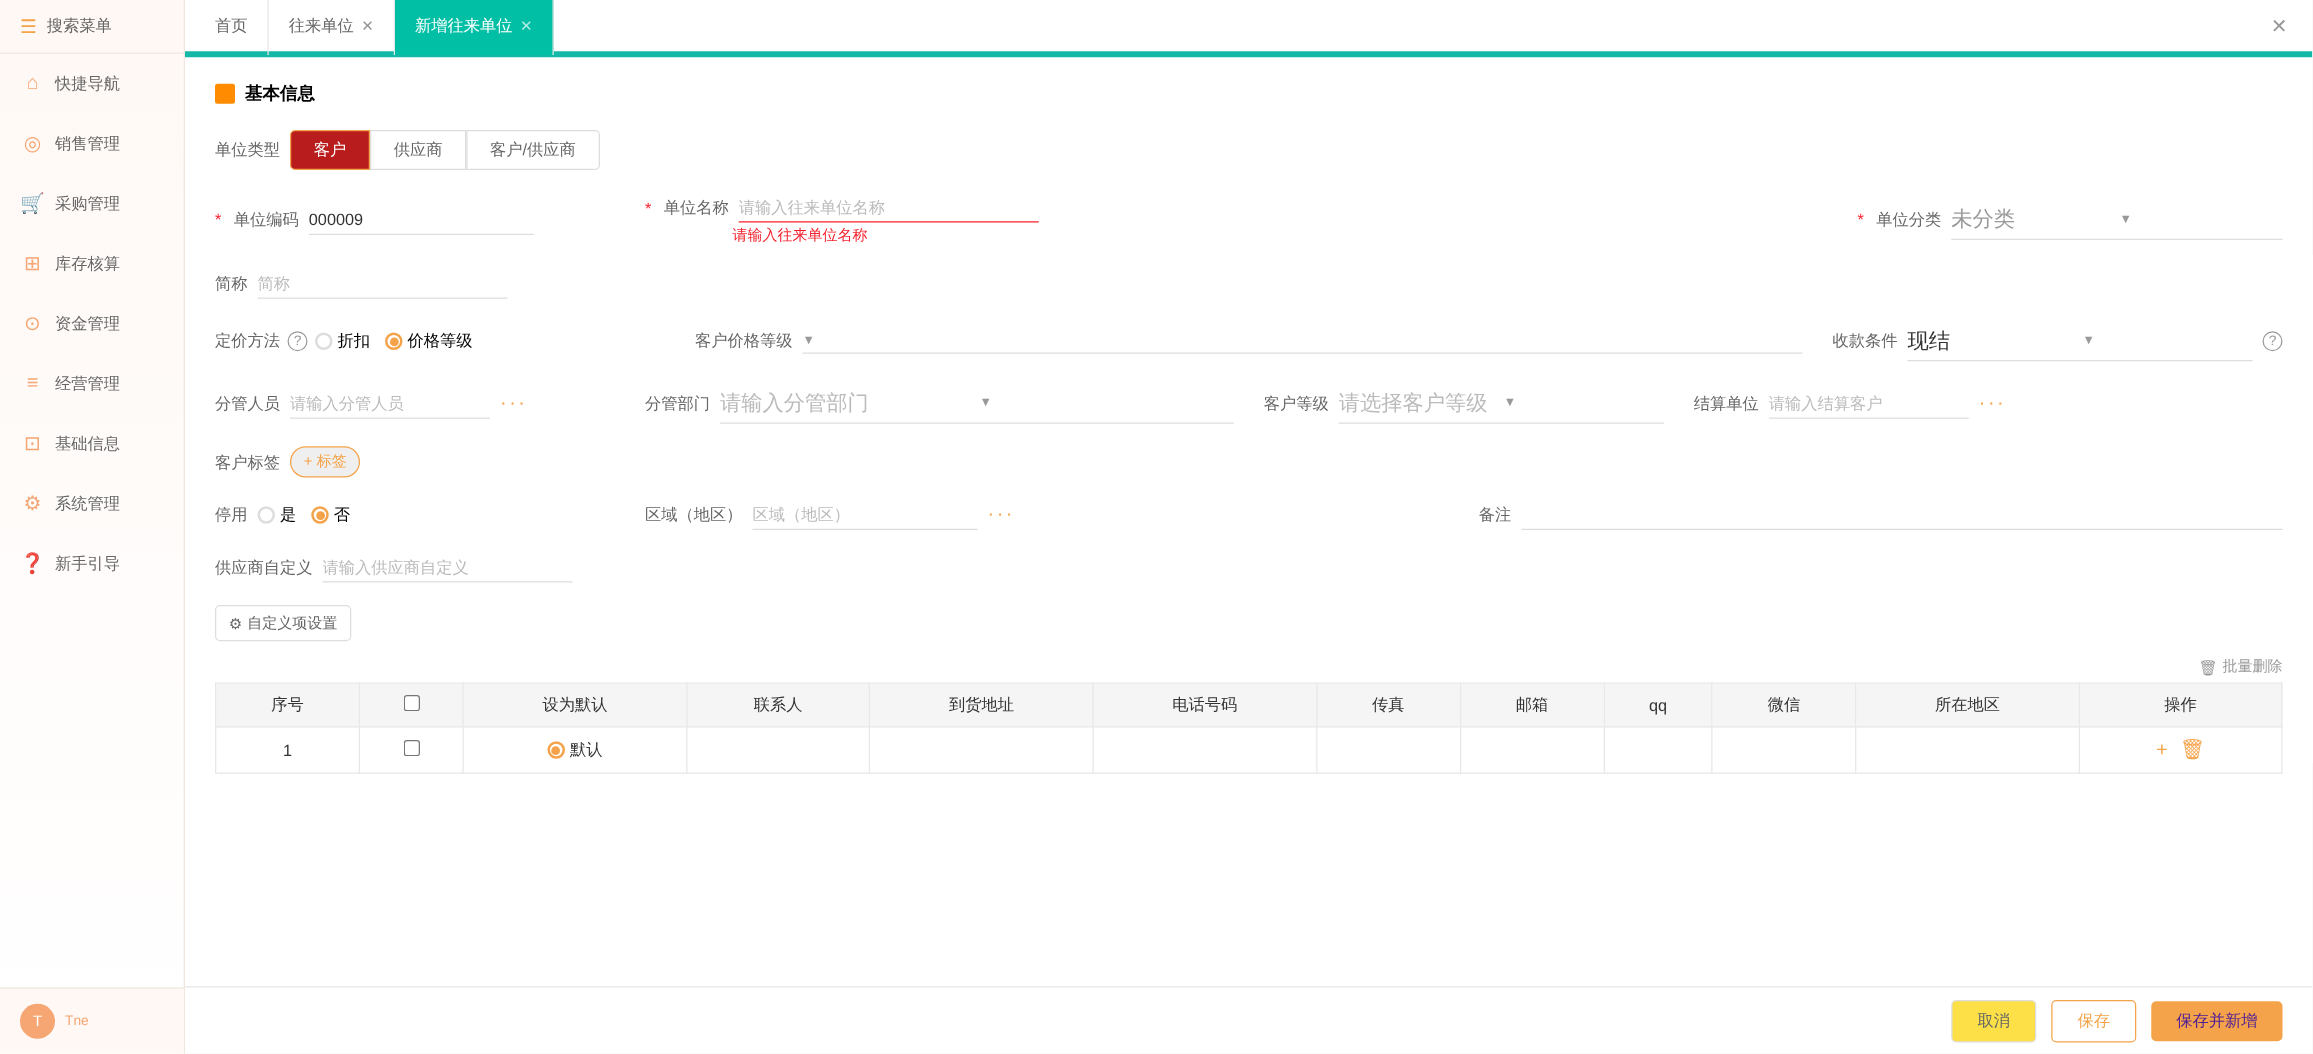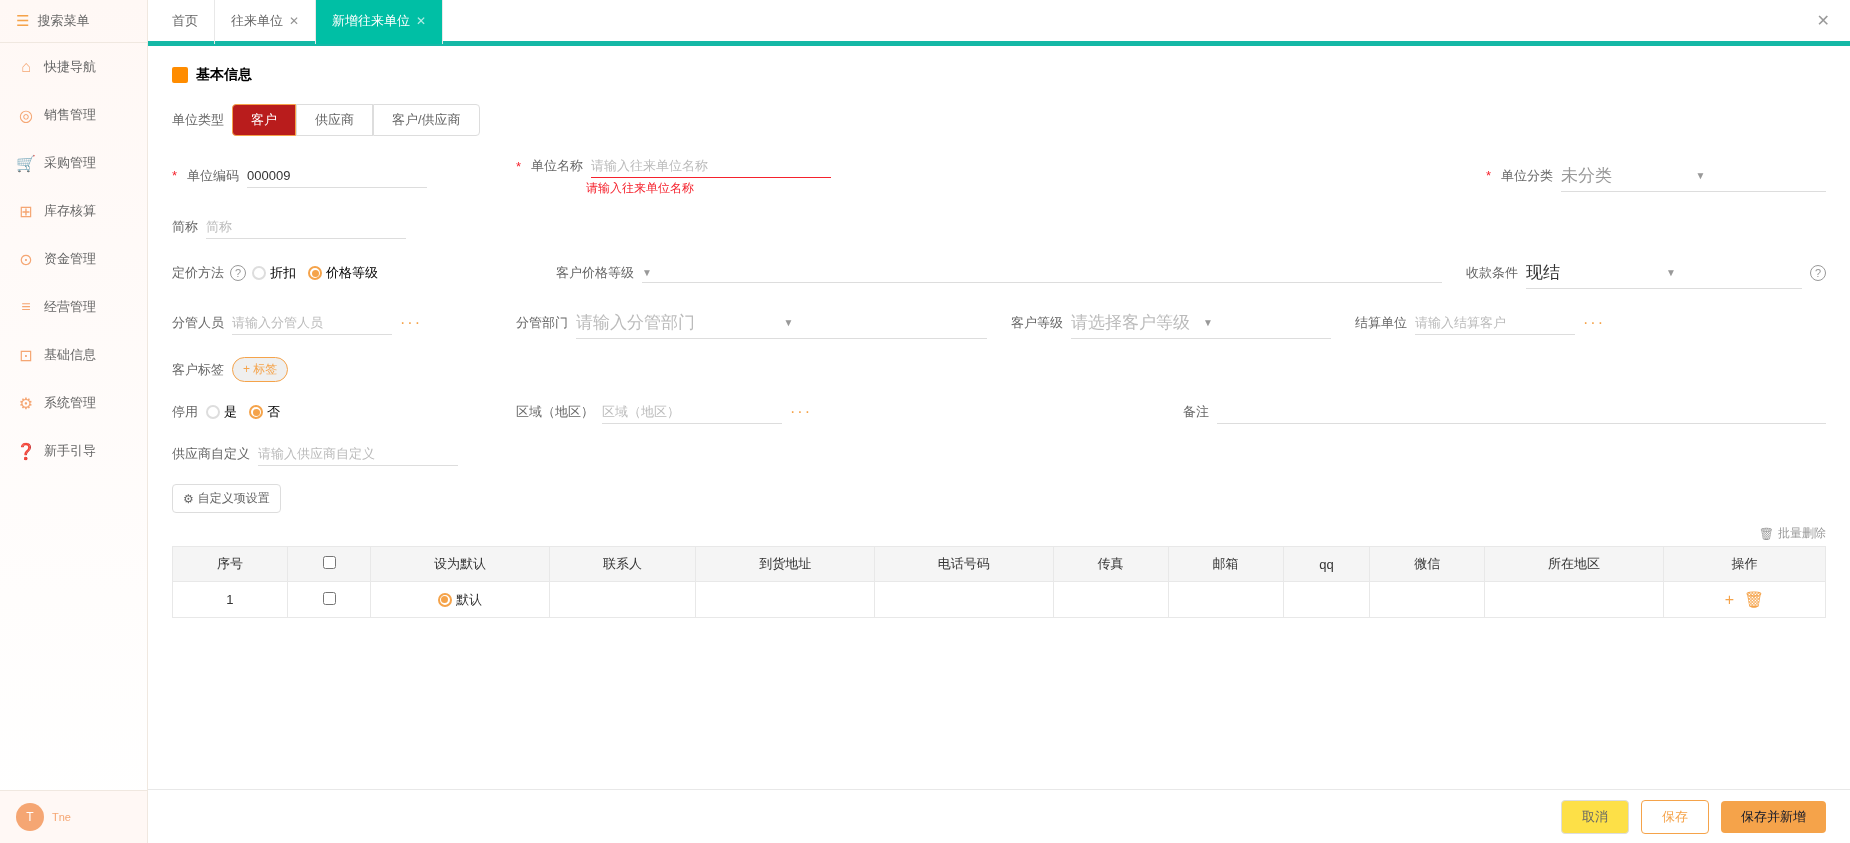--- a/index.html
+++ b/index.html
@@ -233,21 +233,21 @@
       background: #fff;
       color: #f5a34a;
       border-radius: 4px;
       cursor: pointer;
       font-size: 13px;
     }
     .btn-save-new {
       padding: 7px 20px;
       border: none;
       background: #f5a34a;
-      color: #0f172a;
+      color: #4c1d95;
       border-radius: 4px;
       cursor: pointer;
       font-size: 13px;
     }
 
     
     .custom-settings-btn {
       display: flex; align-items: center; gap: 4px;
       border: 1px solid #ddd;
       border-radius: 4px;

